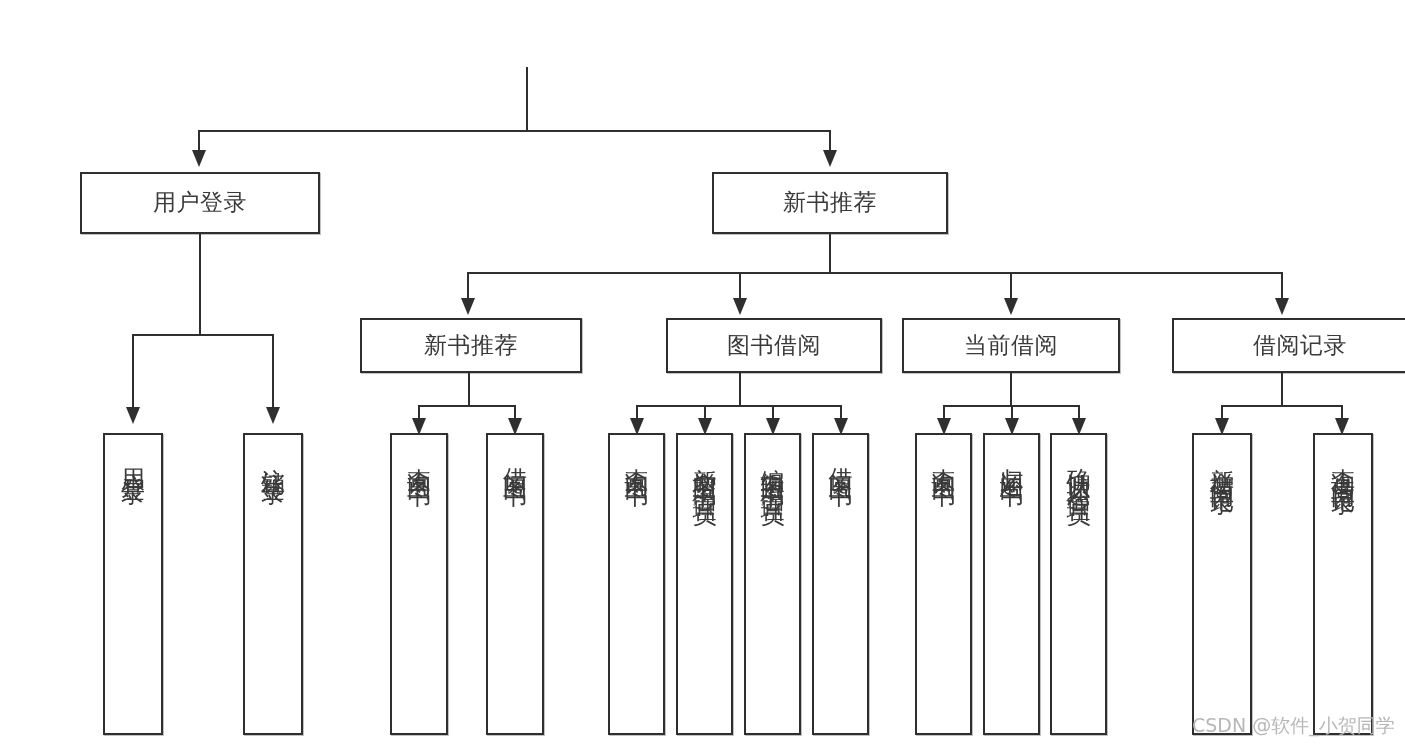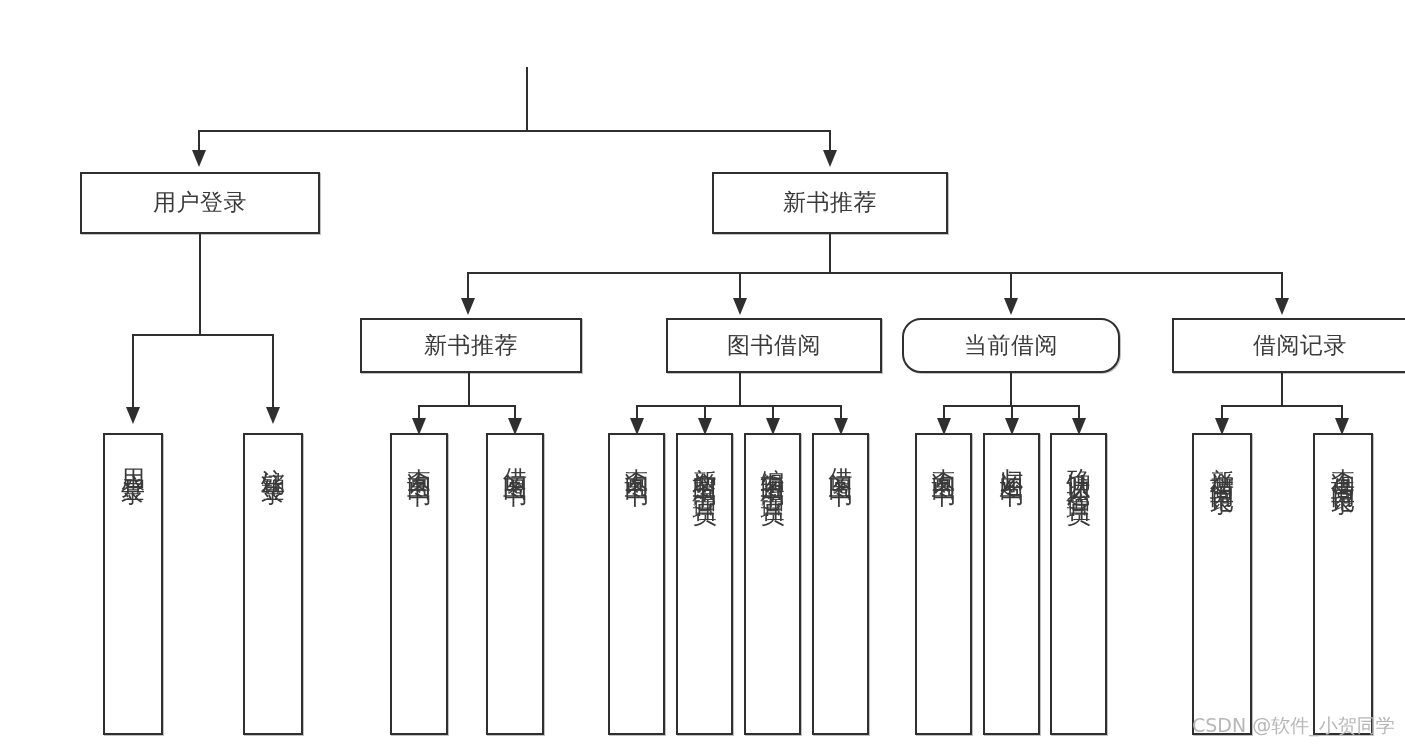--- a/index.html
+++ b/index.html
@@ -123,21 +123,21 @@
   <div class="arrow" style="left:1004px; top:298px;"></div>
   <div class="conn v" style="left:1281px; top:272px; height:30px;"></div>
   <div class="arrow" style="left:1275px; top:298px;"></div>
 
   <div class="node horiz" style="left:360px; top:318px; width:222px; height:55px;">
     <span class="node-label">新书推荐</span>
   </div>
   <div class="node horiz" style="left:632px; top:318px; width:216px; height:55px;margin-left:34px;">
     <span class="node-label">图书借阅</span>
   </div>
-  <div class="node horiz" style="left:902px; top:318px; width:218px; height:55px;border-radius:19px;">
+  <div class="node horiz" style="left:902px; top:318px; width:218px; height:55px;">
     <span class="node-label">当前借阅</span>
   </div>
   <div class="node horiz" style="left:1172px; top:318px; width:256px; height:55px;">
     <span class="node-label">借阅记录</span>
   </div>
 
   <div class="conn v" style="left:468px; top:373px; height:34px;"></div>
   <div class="conn h" style="left:418px; top:405px; width:98px;"></div>
   <div class="conn v" style="left:418px; top:405px; height:20px;"></div>
   <div class="arrow" style="left:412px; top:418px;"></div>

